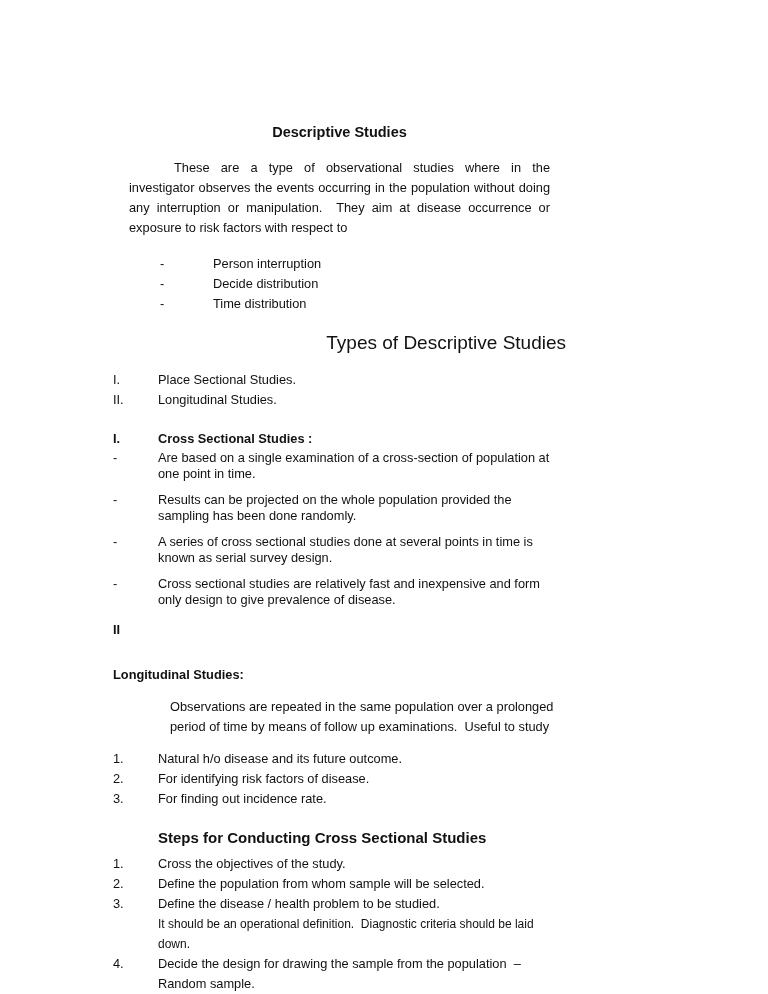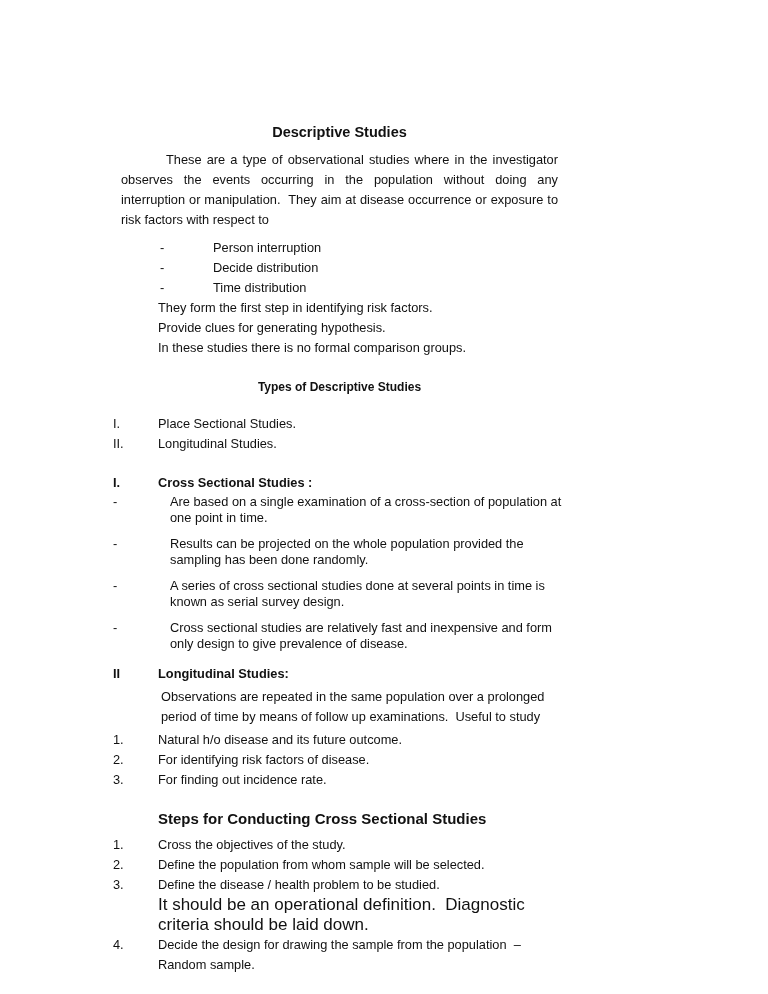--- a/index.html
+++ b/index.html
@@ -23,21 +23,21 @@
   }
   .doc-title {
     margin: 0 0 7px 0;
     text-align: center;
     font-size: 14.5px;
     font-weight: bold;
     line-height: 20px;
     white-space: pre-wrap;
   }
   .intro {
-    margin: 8px;
+    margin: 16px;
     font-size: 12.8px;
     line-height: 20px;
     text-align: justify;
     text-indent: 45px;
     white-space: pre-wrap;
   }
   .row {
     display: flex;
     font-size: 12.8px;
     line-height: 20px;
@@ -55,46 +55,45 @@
   .notes {
     padding-left: 45px;
   }
   .note-line {
     font-size: 12.8px;
     line-height: 20px;
     white-space: pre-wrap;
   }
   .types-heading {
     margin: 17px 0 15px 0;
-    text-align: center;
-    font-size: 12px;
-    font-weight: bold;
+    text-align: right;
+    font-size: 19px;
+    font-weight: normal;
     line-height: 24px;
     white-space: pre-wrap;
   }
   .section-head {
     font-weight: bold;
   }
   .section-head .marker {
     font-weight: bold;
   }
   .sec1-head {
     margin-top: 19px;
     margin-bottom: 1px;
   }
   .points .row {
     line-height: 16px;
     margin-bottom: 10px;
   }
   .points .row .text {
     white-space: pre-wrap;
-    margin-left: 12px;
   }
   .long-para {
-    margin: 3px;
+    margin: 12px;
     padding-left: 45px;
     font-size: 12.8px;
     line-height: 20px;
     white-space: pre-wrap;
   }
   .num-list .row {
     line-height: 20px;
   }
   .num-list .row .text {
     white-space: pre-wrap;
@@ -102,26 +101,27 @@
   .steps-heading {
     margin: 19px 0 6px 0;
     padding-left: 45px;
     font-size: 15px;
     font-weight: bold;
     line-height: 20px;
     white-space: pre-wrap;
   }
   .step-note {
     padding-left: 45px;
-    font-size: 17px;
+    font-size: 12px;
     line-height: 20px;
     white-space: pre-wrap;
   }
   .sec2-head {
     margin-top: 12px;
+    flex-direction: column;
   }
   .text {
     flex: 1 1 auto;
   }
 </style>
 </head>
 <body>
 
 <div class="page">
 
@@ -137,25 +137,20 @@
     <div class="row">
       <span class="marker">-</span>
       <span class="text">Decide distribution</span>
     </div>
     <div class="row">
       <span class="marker">-</span>
       <span class="text">Time distribution</span>
     </div>
   </div>
 
-  <div class="notes">
-    <div class="note-line">They form the first step in identifying risk factors.</div>
-    <div class="note-line">Provide clues for generating hypothesis.</div>
-    <div class="note-line">In these studies there is no formal comparison groups.</div>
-  </div>
 
   <h2 class="types-heading">Types of Descriptive Studies</h2>
 
   <div class="num-list">
     <div class="row">
       <span class="marker">I.</span>
       <span class="text">Place Sectional Studies.</span>
     </div>
     <div class="row">
       <span class="marker">II.</span>

